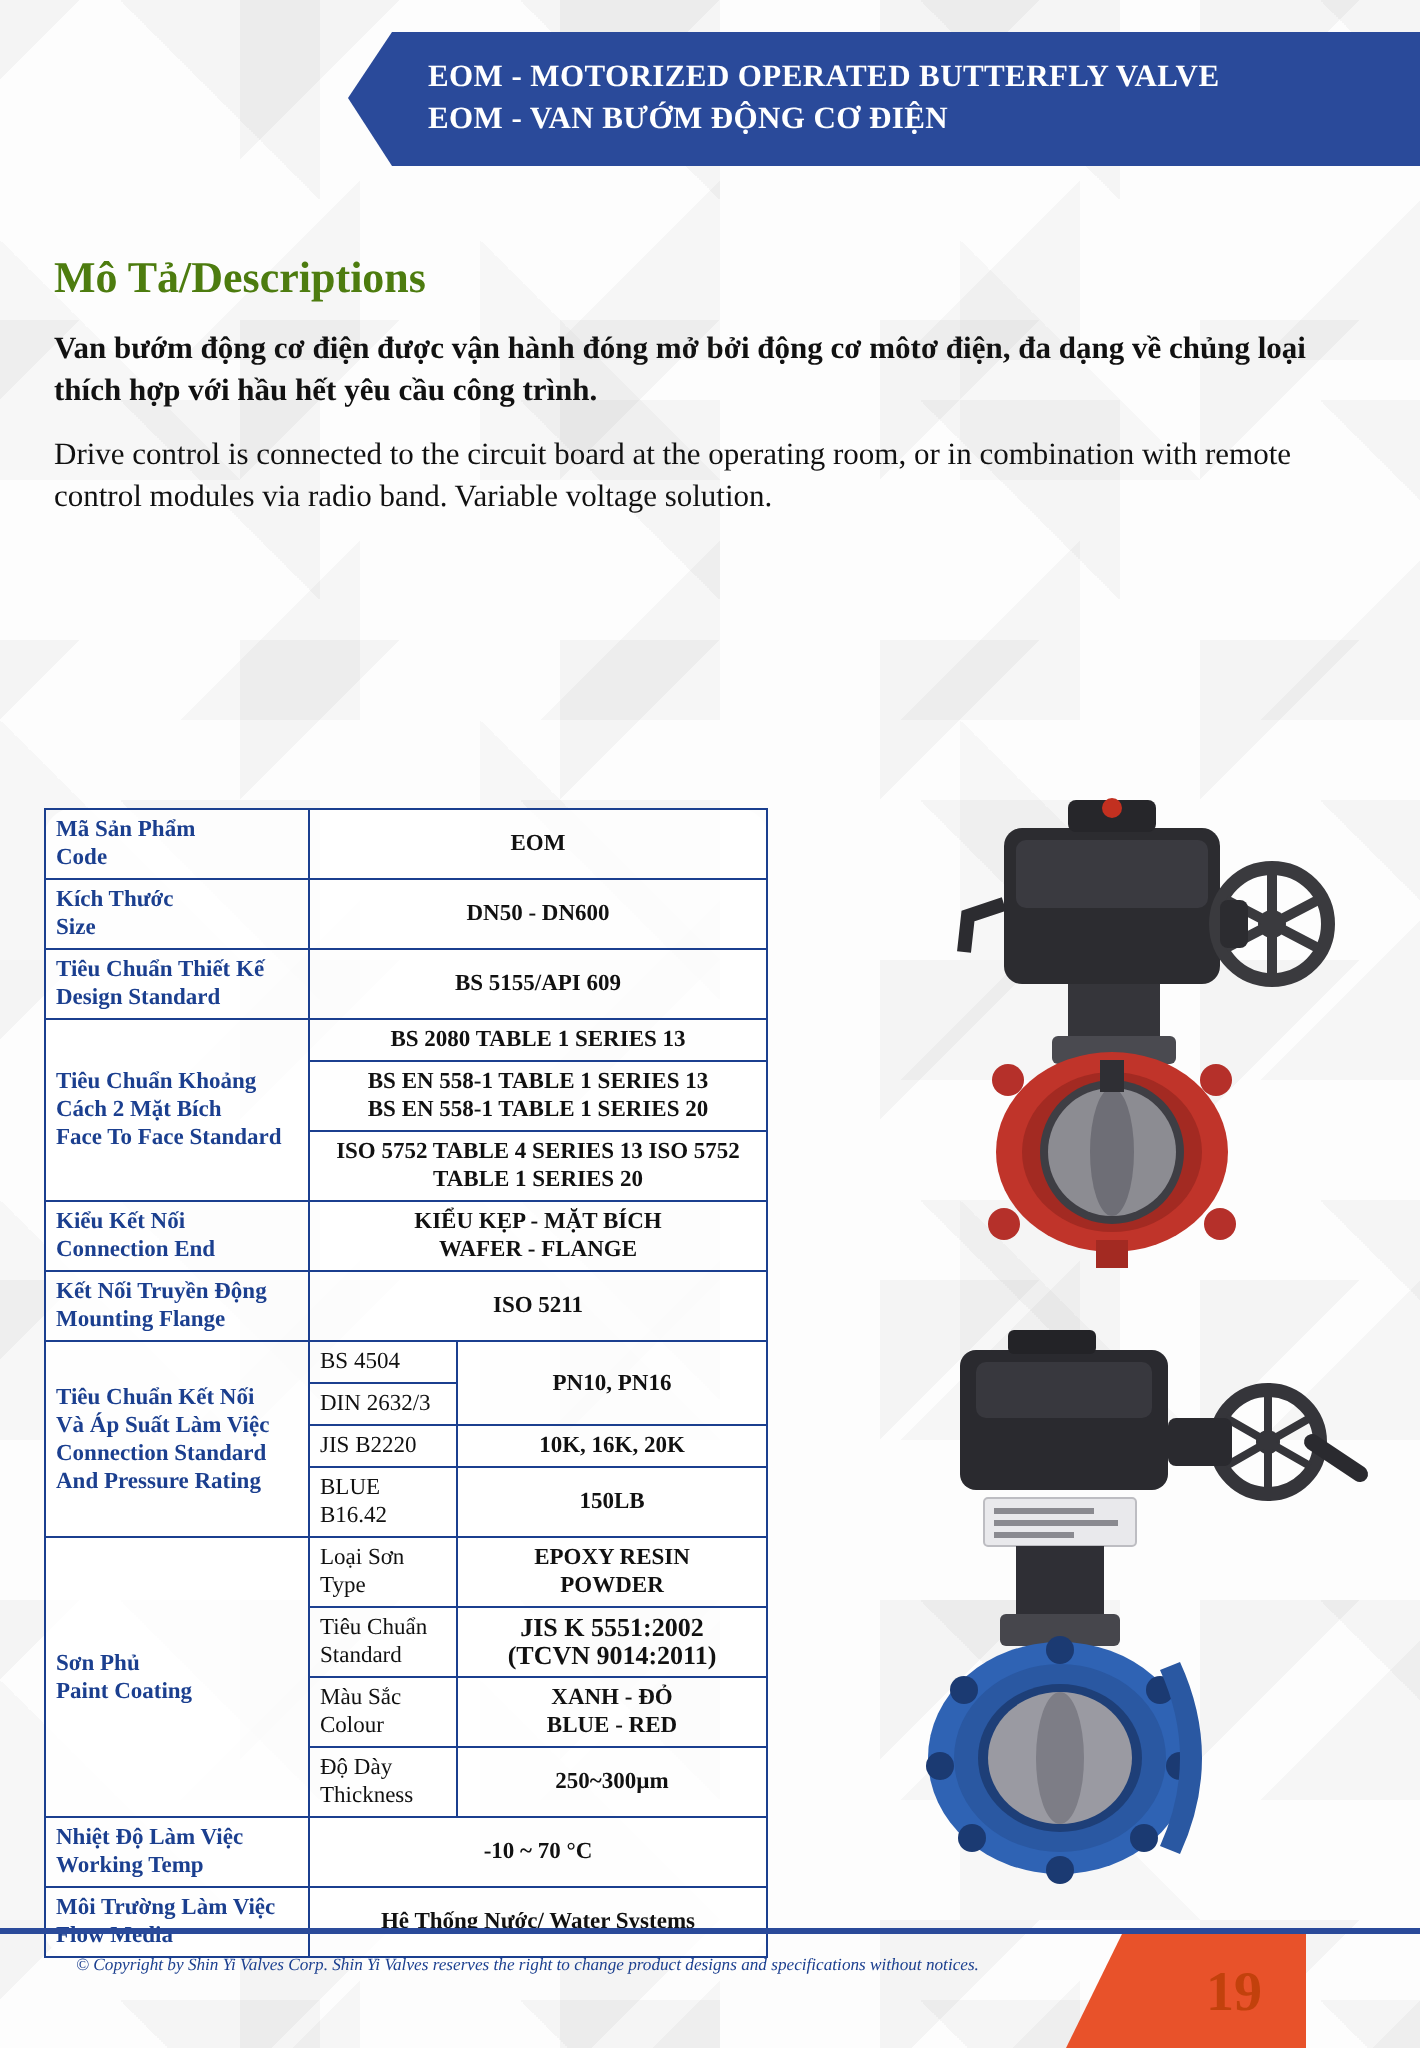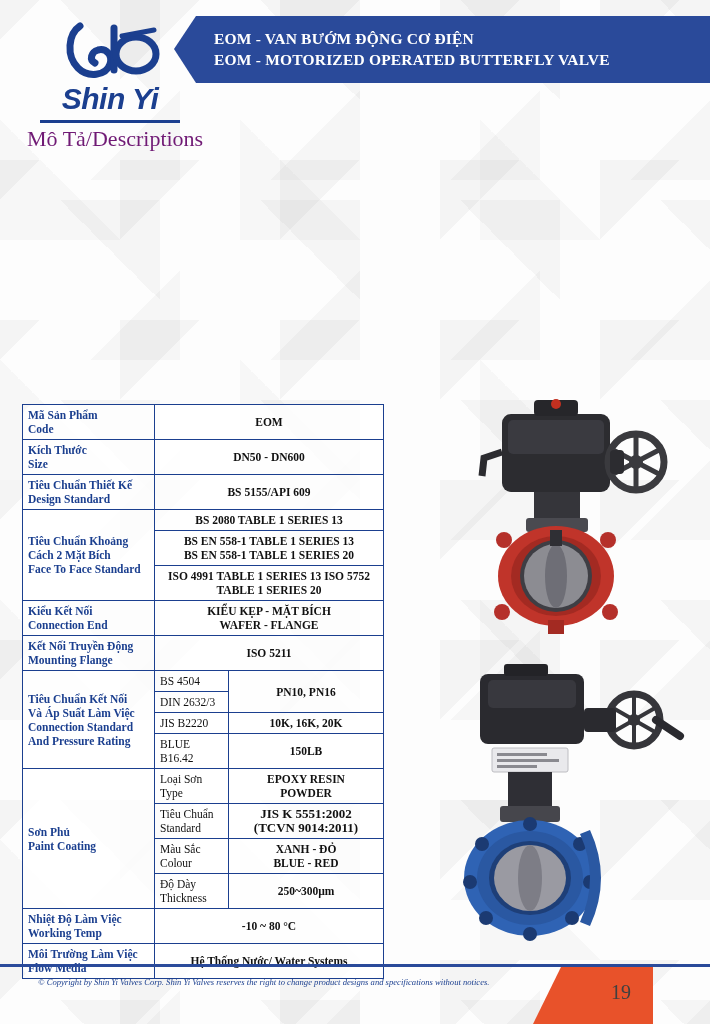--- a/index.html
+++ b/index.html
@@ -56,21 +56,21 @@
     font-weight:bold; font-style:italic; font-size:30px; color:#1b3f8f;
     letter-spacing:-0.5px;
   }
   .logo-underline{
     position:absolute; left:10px; top:100px; width:140px; height:3px; background:#1b3f8f;
   }
 
   
   .desc { position:absolute; left:27px; top:126px; width:660px; }
   .desc h2 {
-    margin:0 0 12px 0; font-size:22px; color:#701a75; font-weight:normal;
+    margin:0 0 12px 0; font-size:22px; color:#4d7c0f; font-weight:bold;
   }
   .desc p { margin:0 0 11px 0; font-size:15.5px; line-height:21px; color:#111; }
   .desc p.bold { font-weight:bold; }
 
   
   .spec-table {
     position:absolute; left:22px; top:404px; width:362px;
     border-collapse:collapse; background:rgba(255,255,255,0.82);
     font-size:11.5px;
     border-radius:15px;
@@ -106,51 +106,43 @@
   .footer-num-wrap{
     position:absolute; right:0; top:3px; width:120px; height:57px; overflow:hidden;
   }
   .footer-num-bg{
     position:absolute; right:0; top:0; width:120px; height:57px;
     background:#e8522a;
     clip-path: polygon(28px 0, 120px 0, 120px 57px, 0 57px);
   }
   .footer-num{
     position:absolute; right:22px; top:14px;
-    color:#404040; font-weight:normal; font-size:20px; font-family:"Liberation Serif", serif;
+    color:#c2410c; font-weight:bold; font-size:28px; font-family:"Liberation Serif", serif;
   }
 </style>
 </head>
 <body>
 
 <div class="bg-pattern"></div>
 
 <div class="page">
 
   <div class="header">
     <div class="header-band"></div>
     <div class="header-title">
+      <div>EOM - MOTORIZED OPERATED BUTTERFLY VALVE</div>
       <div>EOM - VAN BƯỚM ĐỘNG CƠ ĐIỆN</div>
-      <div>EOM - MOTORIZED OPERATED BUTTERFLY VALVE</div>
     </div>
 
-    <div class="logo">
-      <svg class="logo-mark" viewBox="0 0 100 62">
-        <path d="M18 6 C6 14, 4 36, 16 48 C26 58, 44 56, 48 44 C51 35, 44 28, 36 30 C29 32, 27 40, 33 43" fill="none" stroke="#1b3f8f" stroke-width="7" stroke-linecap="round"></path>
-        <path d="M52 8 L52 50" fill="none" stroke="#1b3f8f" stroke-width="7" stroke-linecap="round"></path>
-        <ellipse cx="74" cy="34" rx="20" ry="17" fill="none" stroke="#1b3f8f" stroke-width="7"></ellipse>
-        <path d="M60 16 L92 10" fill="none" stroke="#1b3f8f" stroke-width="5" stroke-linecap="round"></path>
-      </svg>
-      <div class="logo-name">Shin Yi</div>
-      <div class="logo-underline"></div>
-    </div>
   </div>
 
   <div class="desc">
     <h2>Mô Tả/Descriptions</h2>
+    <p class="bold">Van bướm động cơ điện được vận hành đóng mở  bởi động cơ môtơ điện, đa dạng về chủng loại thích hợp với hầu hết yêu cầu công trình.</p>
+    <p>Drive control is connected to the circuit board at the operating room, or in combination  with remote control modules via radio band. Variable voltage solution.</p>
   </div>
 
   <table class="spec-table">
     <tbody>
       <tr>
         <td class="lbl">Mã Sản Phẩm<br>Code</td>
         <td class="val" colspan="2">EOM</td>
       </tr>
       <tr>
         <td class="lbl">Kích Thước<br>Size</td>
@@ -162,21 +154,21 @@
       </tr>
 
       <tr>
         <td class="lbl" rowspan="3">Tiêu Chuẩn Khoảng<br>Cách 2 Mặt Bích<br>Face To Face Standard</td>
         <td class="val" colspan="2">BS 2080 TABLE 1 SERIES 13</td>
       </tr>
       <tr>
         <td class="val" colspan="2">BS EN 558-1 TABLE 1 SERIES 13<br>BS EN 558-1 TABLE 1 SERIES 20</td>
       </tr>
       <tr>
-        <td class="val" colspan="2">ISO 4991 TABLE 1 SERIES 13   ISO 5752 TABLE 1 SERIES 20</td>
+        <td class="val" colspan="2">ISO 5752 TABLE 4 SERIES 13   ISO 5752 TABLE 1 SERIES 20</td>
       </tr>
 
       <tr>
         <td class="lbl">Kiểu Kết Nối<br>Connection End</td>
         <td class="val" colspan="2">KIỂU KẸP - MẶT BÍCH<br>WAFER - FLANGE</td>
       </tr>
       <tr>
         <td class="lbl">Kết Nối Truyền Động<br>Mounting Flange</td>
         <td class="val" colspan="2">ISO 5211</td>
       </tr>
@@ -211,21 +203,21 @@
         <td class="sub">Màu Sắc<br>Colour</td>
         <td class="val">XANH - ĐỎ<br>BLUE - RED</td>
       </tr>
       <tr>
         <td class="sub">Độ Dày<br>Thickness</td>
         <td class="val">250~300µm</td>
       </tr>
 
       <tr>
         <td class="lbl">Nhiệt Độ Làm Việc<br>Working Temp</td>
-        <td class="val" colspan="2">-10 ~ 80 °C</td>
+        <td class="val" colspan="2">-10 ~ 70 °C</td>
       </tr>
       <tr>
         <td class="lbl">Môi Trường Làm Việc<br>Flow Media</td>
         <td class="val" colspan="2">Hệ Thống Nước/ Water Systems</td>
       </tr>
     </tbody>
   </table>
 
   <div class="photo-area">
 

